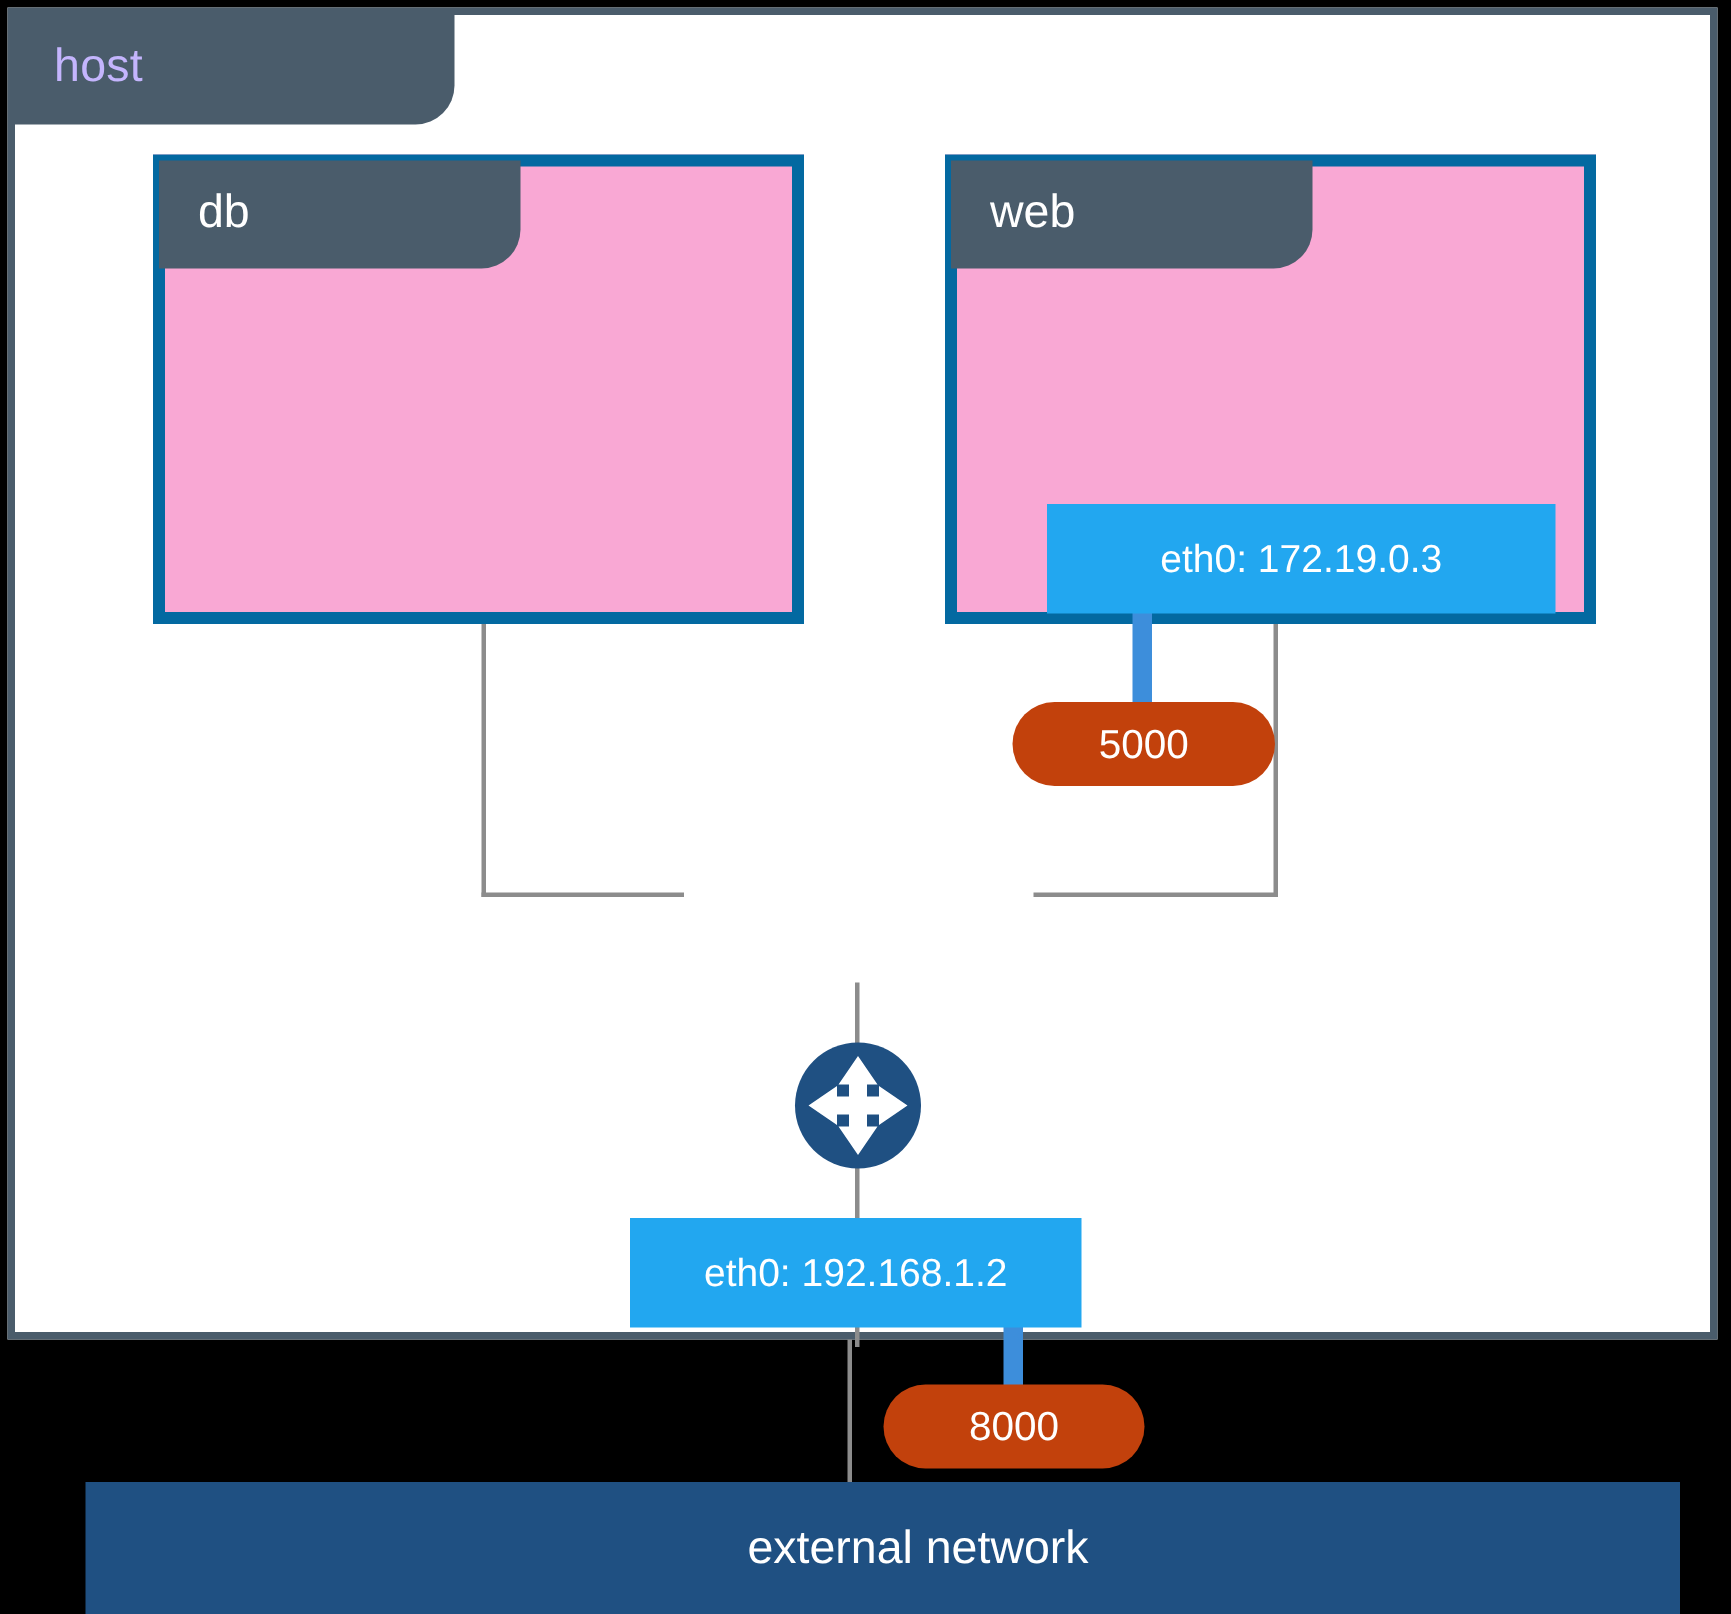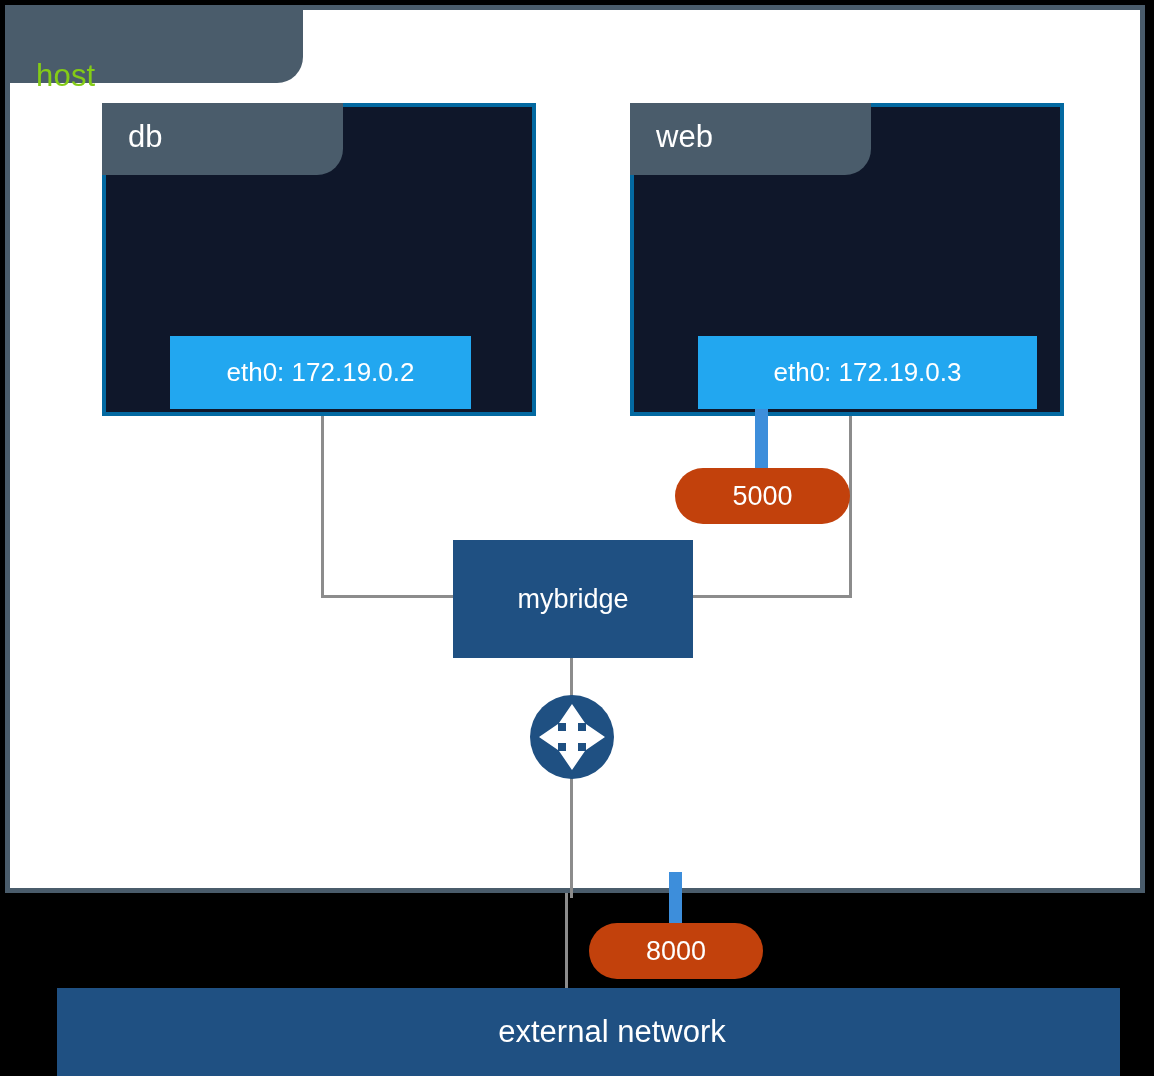--- a/index.html
+++ b/index.html
@@ -39,34 +39,33 @@
     width: 293px;
     height: 73px;
     background: #4A5C6B;
     border-bottom-right-radius: 26px;
     z-index: 6;
   }
   .host-tab-label {
     position: absolute;
     left: 26px;
     top: 14px;
-    color: #84cc16;
+    color: #c4b5fd;
     font-size: 31px;
     line-height: 40px;
     letter-spacing: 0.2px;
     white-space: nowrap;
-    margin-top: 32px;
   }
 
   
   .ctr {
     position: absolute;
     box-sizing: border-box;
-    background: #0f172a;
-    border: 4px solid #0369a1;
+    background: #f9a8d4;
+    border: 8px solid #0369a1;
     z-index: 3;
   }
   .ctr-tab {
     position: absolute;
     left: -4px;
     top: -4px;
     height: 72px;
     background: #4A5C6B;
     border-bottom-right-radius: 26px;
     z-index: 4;
@@ -178,51 +177,50 @@
     <div class="line-v" style="left:839px; top:400px;  height:188px;"></div>
     <div class="line-h" style="left:679px; top:585px;  width:163px;"></div>
 
     <div class="line-v" style="left:560px; top:645px;  height:243px;"></div>
 
     <div class="ctr" style="left:92px; top:93px; width:434px; height:313px;">
       <div class="ctr-tab" style="width:241px;">
         <span class="ctr-tab-label">db</span>
       </div>
     </div>
-    <div class="ifbadge" style="left:160px; top:326px; width:301px; height:73px;">eth0: 172.19.0.2</div>
 
     <div class="ctr" style="left:620px; top:93px; width:434px; height:313px;">
       <div class="ctr-tab" style="width:241px;text-align:right;">
         <span class="ctr-tab-label">web</span>
       </div>
     </div>
     <div class="ifbadge" style="left:688px; top:326px; width:339px; height:73px;">eth0: 172.19.0.3</div>
 
     <div class="line-blue-v" style="left:745px; top:396px; height:70px;"></div>
 
     <div class="port-pill" style="left:665px; top:458px; width:175px; height:56px;">5000</div>
 
-    <div class="bridge-node" style="left:443px; top:530px; width:240px; height:118px;">mybridge</div>
 
     <div class="router-icon" style="left:519px; top:684px; width:86px; height:86px;">
       <svg width="86" height="86" viewBox="0 0 86 86" xmlns="http://www.w3.org/2000/svg">
         <circle cx="43" cy="43" r="42" fill="#1F5082"></circle>
         <g fill="#ffffff">
 
           <polygon points="43,10 56,29 49,29 49,43 37,43 37,29 30,29"></polygon>
 
           <polygon points="43,76 56,57 49,57 49,43 37,43 37,57 30,57"></polygon>
 
           <polygon points="10,43 29,56 29,49 43,49 43,37 29,37 29,30"></polygon>
 
           <polygon points="76,43 57,56 57,49 43,49 43,37 57,37 57,30"></polygon>
         </g>
       </svg>
     </div>
 
+    <div class="ifbadge" style="left:410px; top:802px; width:301px; height:73px;">eth0: 192.168.1.2</div>
 
   </div>
 
   <div class="line-blue-v" style="left:669px; top:872px; height:60px;"></div>
 
   <div class="line-v" style="left:565px; top:893px; height:97px;"></div>
 
   <div class="port-pill" style="left:589px; top:923px; width:174px; height:56px;">8000</div>
 
   <div class="extnet" style="left:57px; top:988px; width:1016px; height:88px;">external network</div>

